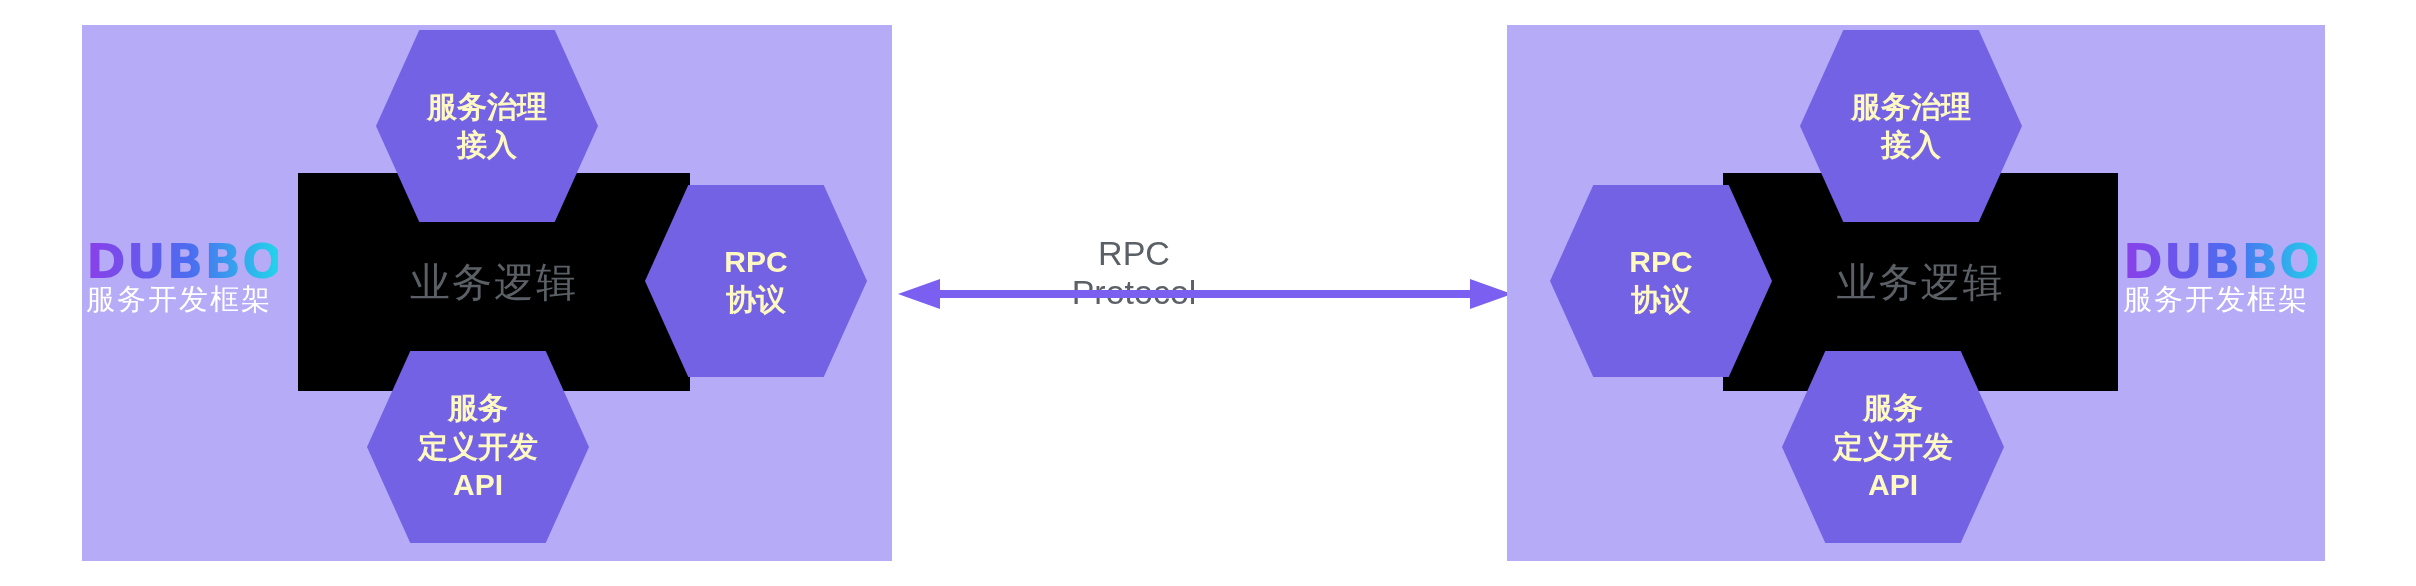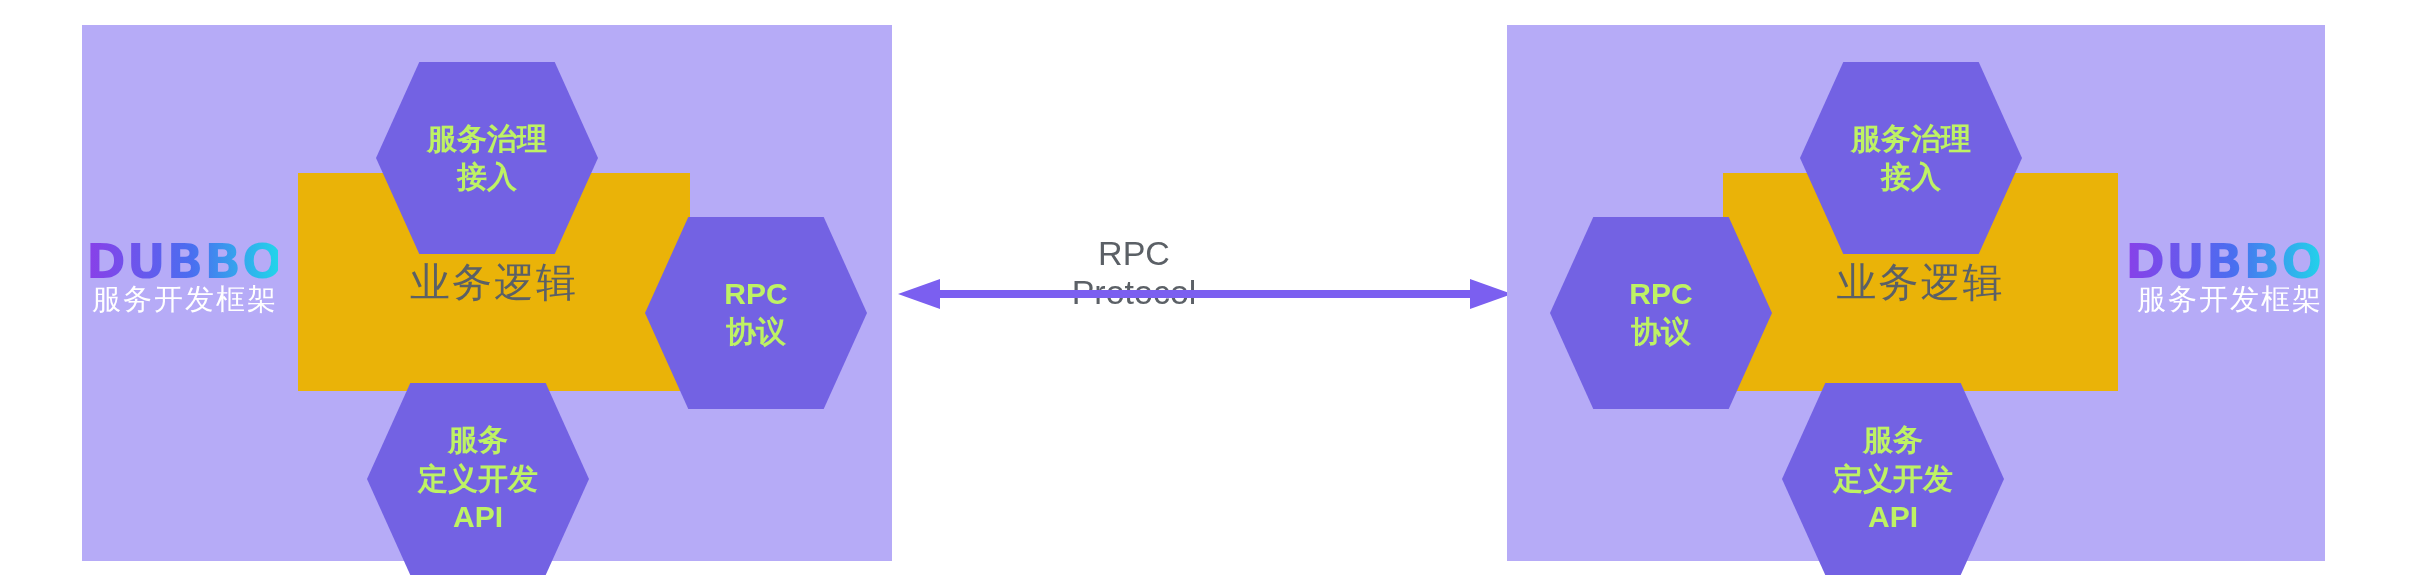--- a/index.html
+++ b/index.html
@@ -3,39 +3,39 @@
 <meta charset="utf-8">
 <style>
   html,body{margin:0;padding:0;background:#ffffff;}
   body{font-family:"Liberation Sans","DejaVu Sans",sans-serif;}
   #stage{position:relative;width:2416px;height:586px;background:#ffffff;overflow:hidden;}
 
   .panel{position:absolute;top:25px;height:536px;background:#b6abf7;}
   #panel-left{left:82px;width:810px;}
   #panel-right{left:1507px;width:818px;}
 
-  .core{position:absolute;background:#eab308;z-index:1;
+  .core{position:absolute;background:#000000;z-index:1;
         display:flex;align-items:center;justify-content:center;
         font-size:40px;color:#5b6066;letter-spacing:2px;}
   #panel-left .core{left:216px;top:148px;width:392px;height:218px;}
   #panel-right .core{left:216px;top:148px;width:395px;height:218px;}
 
   .hex{position:absolute;width:222px;height:192px;background:#7362e3;z-index:2;
        clip-path:polygon(19.5% 0,80.5% 0,100% 50%,80.5% 100%,19.5% 100%,0 50%);
        display:flex;align-items:center;justify-content:center;text-align:center;
-       color:#bef264;font-weight:700;font-size:30px;line-height:1.28;
-       white-space:pre-line;margin-top:32px;}
+       color:#fef9c3;font-weight:700;font-size:30px;line-height:1.28;
+       white-space:pre-line;}
   #panel-left  .hex-top   {left:294px;top:5px;}
   #panel-left  .hex-side  {left:563px;top:160px;}
   #panel-left  .hex-bottom{left:285px;top:326px;}
   #panel-right .hex-top   {left:293px;top:5px;}
   #panel-right .hex-side  {left:43px; top:160px;}
   #panel-right .hex-bottom{left:275px;top:326px;}
 
-  .logo{position:absolute;text-align:right;z-index:2;}
+  .logo{position:absolute;text-align:left;z-index:2;}
   #panel-left  .logo{left:4px;  top:212px;width:192px;}
   #panel-right .logo{left:616px;top:212px;width:200px;}
   .brand{font-size:48px;font-weight:800;letter-spacing:1px;line-height:1.0;
          font-family:"DejaVu Sans","Liberation Sans",sans-serif;
          background:linear-gradient(90deg,#8a3fe8 0%,#4a6ef0 55%,#22d4ea 100%);
          -webkit-background-clip:text;background-clip:text;color:transparent;}
   .brand-sub{color:#ffffff;font-size:29px;letter-spacing:2px;line-height:1.0;
              font-family:"Liberation Serif","DejaVu Serif",serif;}
 
   #connector-label{position:absolute;left:1034px;top:234px;width:200px;

